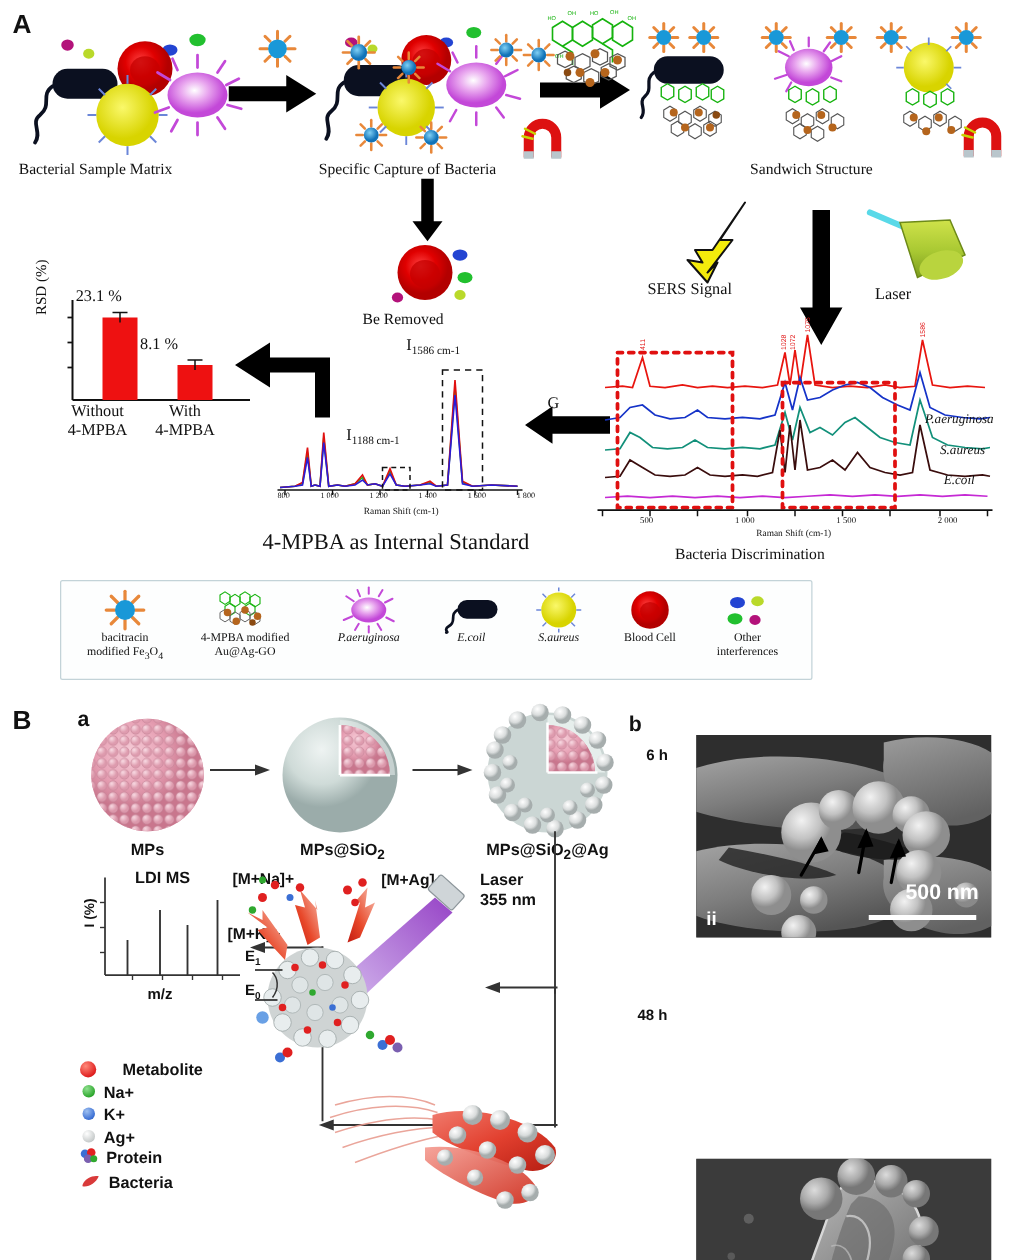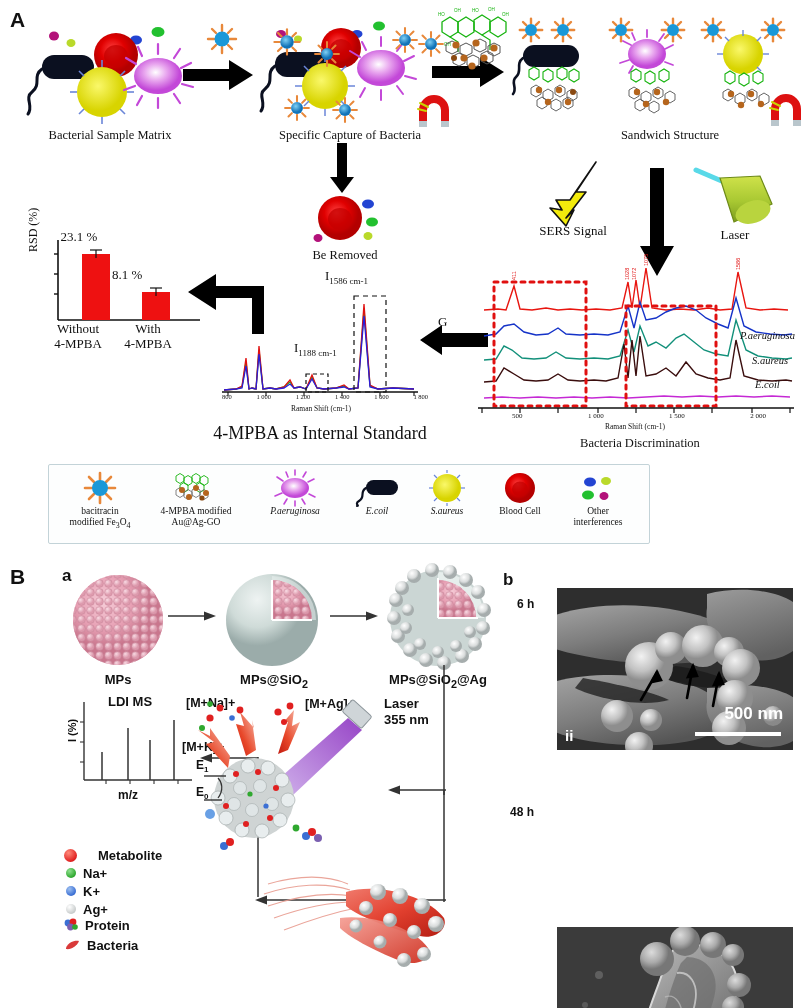--- a/index.html
+++ b/index.html
@@ -3,21 +3,21 @@
 <meta charset="utf-8">
 <style>
   html,body{margin:0;padding:0;background:#fff;}
   body{width:809px;height:1008px;position:relative;overflow:hidden;
        font-family:"Liberation Serif",serif;color:#111;}
   .abs{position:absolute;}
   .serif{font-family:"Liberation Serif",serif;}
   .sans{font-family:"Liberation Sans",sans-serif;}
   .panel-letter{font-family:"Liberation Sans",sans-serif;font-weight:bold;font-size:21px;color:#111;}
   .sub-letter{font-family:"Liberation Sans",sans-serif;font-weight:bold;font-size:17px;color:#111;}
-  .cap{font-family:"Liberation Serif",serif;font-size:12.5px;text-align:center;line-height:1.15;}
+  .cap{font-family:"Liberation Serif",serif;font-size:12.5px;line-height:1.15;}
   .cap-b{font-family:"Liberation Sans",sans-serif;font-weight:bold;font-size:12px;text-align:center;}
   .ital{font-style:italic;}
   .legendbox{border:1px solid #c3d3d8;background:#fdfefe;border-radius:2px;}
   .legend-label{font-family:"Liberation Serif",serif;font-size:9.5px;text-align:center;line-height:1.15;}
   .sem-img{background:#4a4a4a;border:0;overflow:hidden;position:relative;}
   .scalebar{position:absolute;background:#fff;height:4px;}
   .semlab{position:absolute;color:#fff;font-family:"Liberation Sans",sans-serif;font-weight:bold;}
   svg{display:block;overflow:visible;}
 </style>
 </head>
@@ -577,21 +577,21 @@
 </div>
 <div class="abs serif" style="left:222px;top:393px;width:206px;font-size:6.5px;display:flex;justify-content:space-between;">
   <span>800</span>
   <span>1 000</span>
   <span>1 200</span>
   <span>1 400</span>
   <span>1 600</span>
   <span>1 800</span>
 </div>
 <div class="abs serif" style="left:218px;top:404px;width:206px;text-align:center;font-size:7.5px;">Raman Shift (cm-1)</div>
-<div class="abs serif" style="left:294px;top:340px;font-size:13px;white-space:nowrap;">
+<div class="abs serif" style="left:277px;top:340px;font-size:13px;white-space:nowrap;">
   <span>I</span><sub style="font-size:9px;">1188 cm-1</sub>
 </div>
 <div class="abs serif" style="left:325px;top:268px;font-size:13px;white-space:nowrap;">
   <span>I</span><sub style="font-size:9px;">1586 cm-1</sub>
 </div>
 <div class="abs cap" style="left:210px;top:423px;width:220px;font-size:18px;">4-MPBA as Internal Standard</div>
 
 <div class="abs serif" style="left:438px;top:314px;font-size:13px;">G</div>
 <div class="abs" style="left:420px;top:325px;">
   <svg width="68" height="30" viewBox="0 0 68 30">

